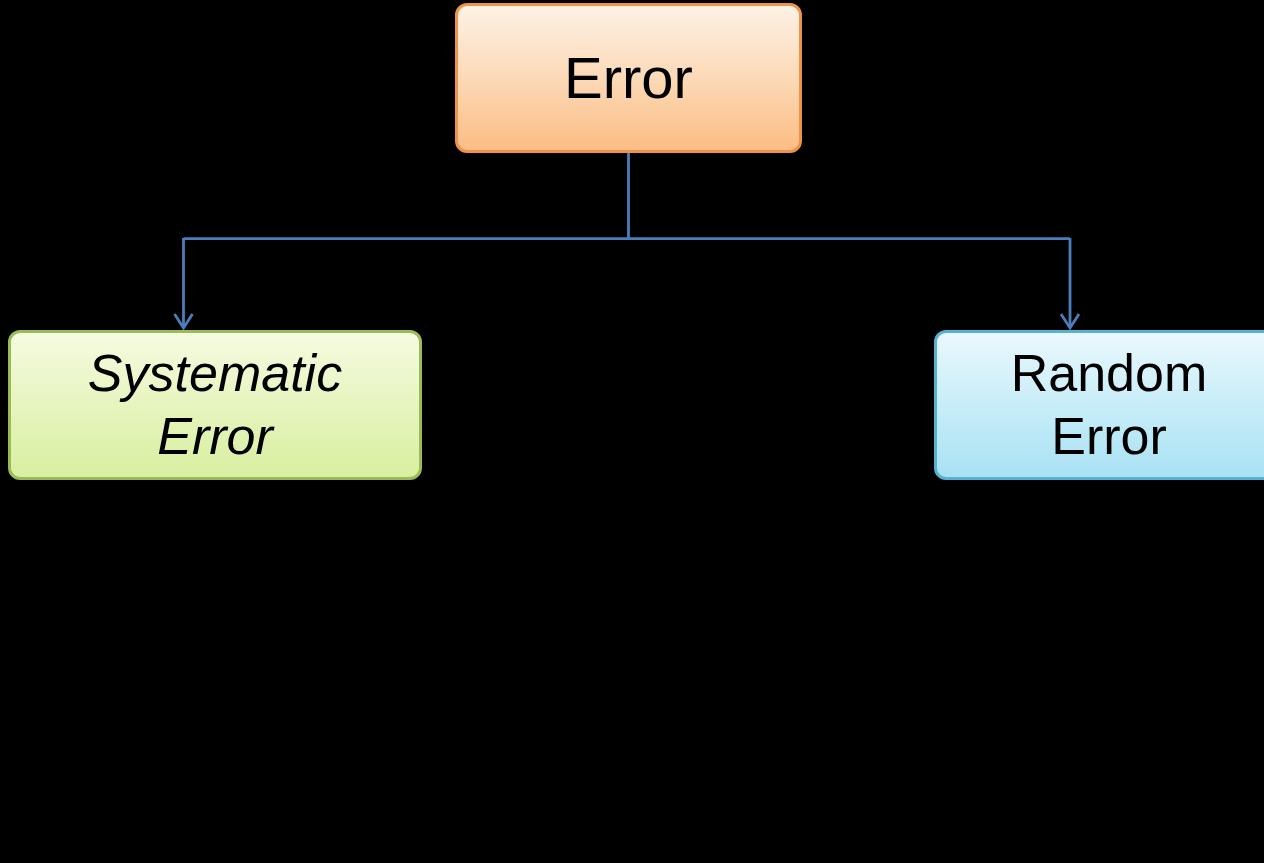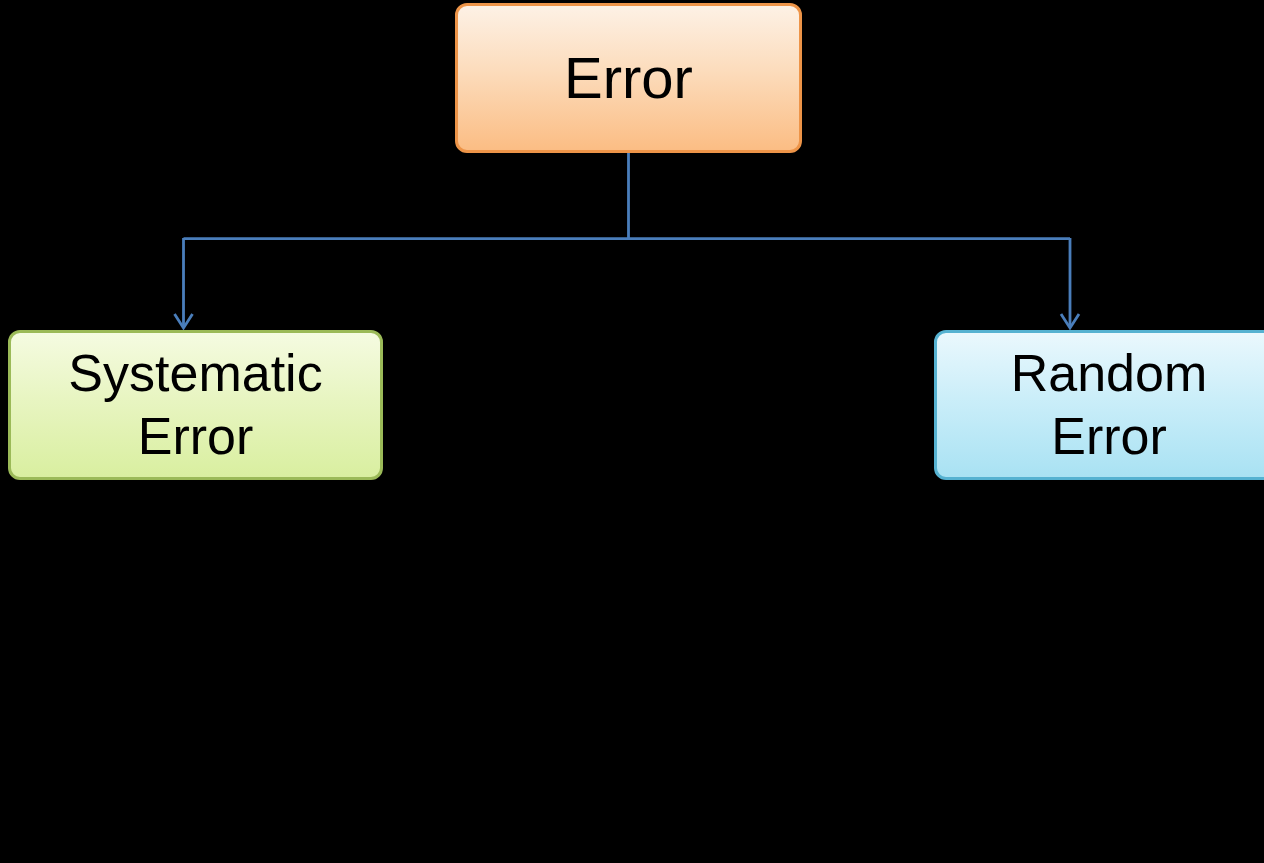--- a/index.html
+++ b/index.html
@@ -41,25 +41,26 @@
     top: 3px;
     width: 347px;
     height: 150px;
     border: 3px solid #ED9448;
     background: linear-gradient(to bottom, #FDF1E5 0%, #FCDCBC 45%, #FBBD84 100%);
     font-size: 58px;
   }
   .node-systematic {
     left: 8px;
     top: 330px;
-    width: 375px;
+    width: 414px;
     height: 150px;
     border: 3px solid #9BBA58;
     background: linear-gradient(to bottom, #F5FBE1 0%, #E8F5C2 45%, #D9EFA0 100%);
     font-size: 52px;
+    font-style: italic;
   }
   .node-random {
     left: 895px;
     top: 330px;
     width: 350px;
     height: 150px;
     border: 3px solid #56B2D1;
     background: linear-gradient(to bottom, #EAF8FD 0%, #CBEEF9 45%, #A9E2F3 100%);
     font-size: 52px;
     margin-left: 39px;

